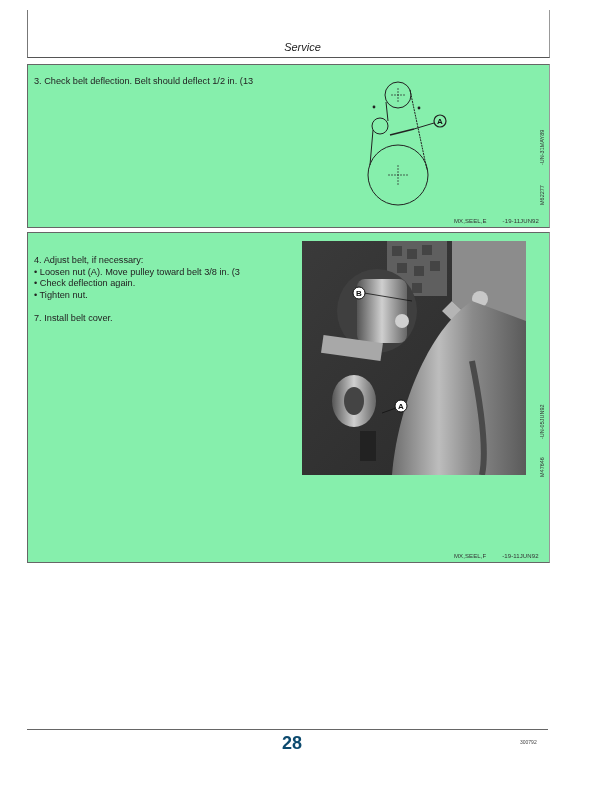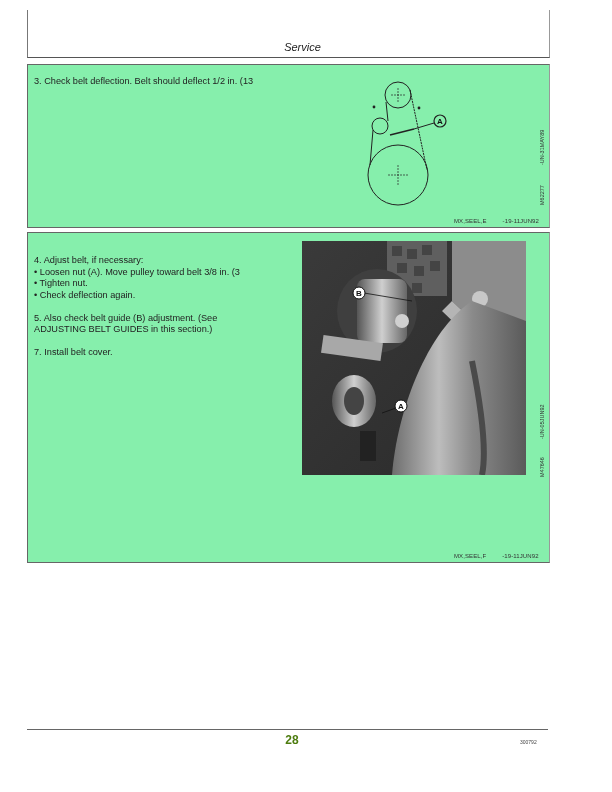--- a/index.html
+++ b/index.html
@@ -14,21 +14,21 @@
   .step-text { font-size:9.2px; line-height:11.5px; color:#222; }
   .s1 .step-text { left:6px; top:11px; width:265px; }
   .s2 .step-text { left:6px; top:22px; width:265px; }
   .para { margin:0 0 11.5px 0; }
   .para p { margin:0; }
   .caption { font-size:6px; color:#333; white-space:nowrap; letter-spacing:0.1px; }
   .caption .sp { display:inline-block; width:16px; }
   .vert { font-size:5.5px; color:#333; transform:rotate(-90deg); transform-origin:left top; white-space:nowrap; }
   .photo { left:274px; top:8px; width:224px; height:234px; background:#555; overflow:hidden; }
   .footer-rule { left:27px; top:729px; width:521px; height:1px; background:#666; }
-  .page-num { left:0; width:584px; top:733px; text-align:center; font-weight:bold; font-size:12px; color:#4d7c0f; }
+  .page-num { left:0; width:584px; top:733px; text-align:center; font-weight:bold; font-size:18px; color:#0c4a6e; }
   .doc-code { left:520px; top:739px; font-size:5px; color:#444; }
 </style>
 </head>
 <body>
 
 <div class="abs header-box">
   <div class="abs header-title">Service</div>
 </div>
 
 <div class="abs section s1">
@@ -71,26 +71,22 @@
   <div class="abs caption" style="left:426px;top:153px;">
     <span>MX,SEEL,E</span><span class="sp"></span><span>-19-11JUN92</span>
   </div>
 </div>
 
 <div class="abs section s2">
   <div class="abs step-text">
     <div class="para">
       <p>4. Adjust belt, if necessary:</p>
       <p>• Loosen nut (A). Move pulley toward belt 3/8 in. (3</p>
+      <p>• Check deflection again.</p>
       <p>• Tighten nut.</p>
-      <p>• Check deflection again.</p>
-    </div>
-    <div class="para">
-      <p>5. Also check belt guide (B) adjustment. (See</p>
-      <p>ADJUSTING BELT GUIDES in this section.)</p>
     </div>
     <div class="para">
       <p>7. Install belt cover.</p>
     </div>
   </div>
 
   <div class="abs photo">
     <svg width="224" height="234" viewBox="0 0 224 234">
       <defs>
         <linearGradient id="bg" x1="0" y1="0" x2="1" y2="1">

